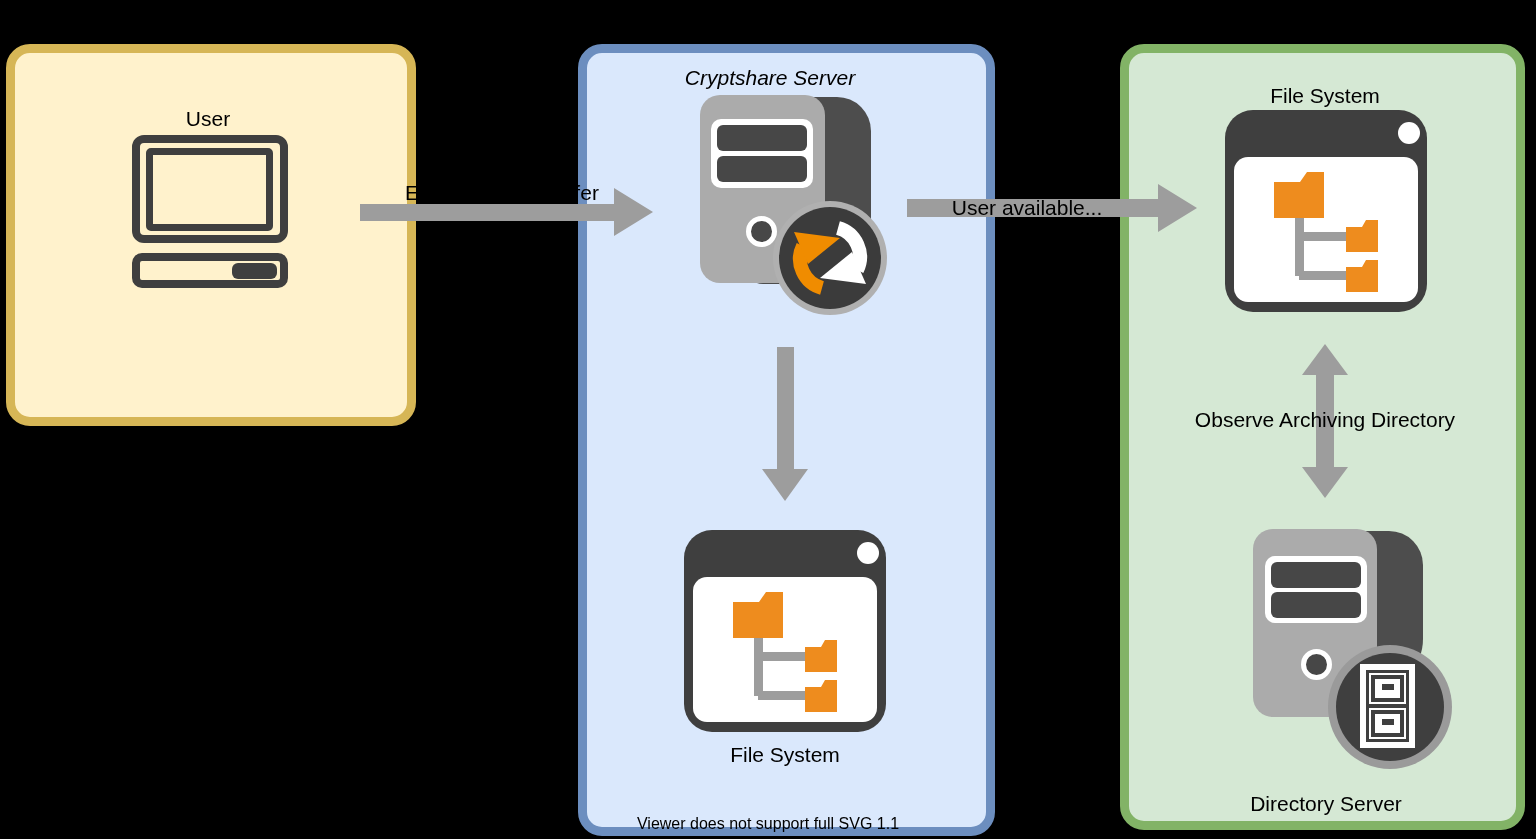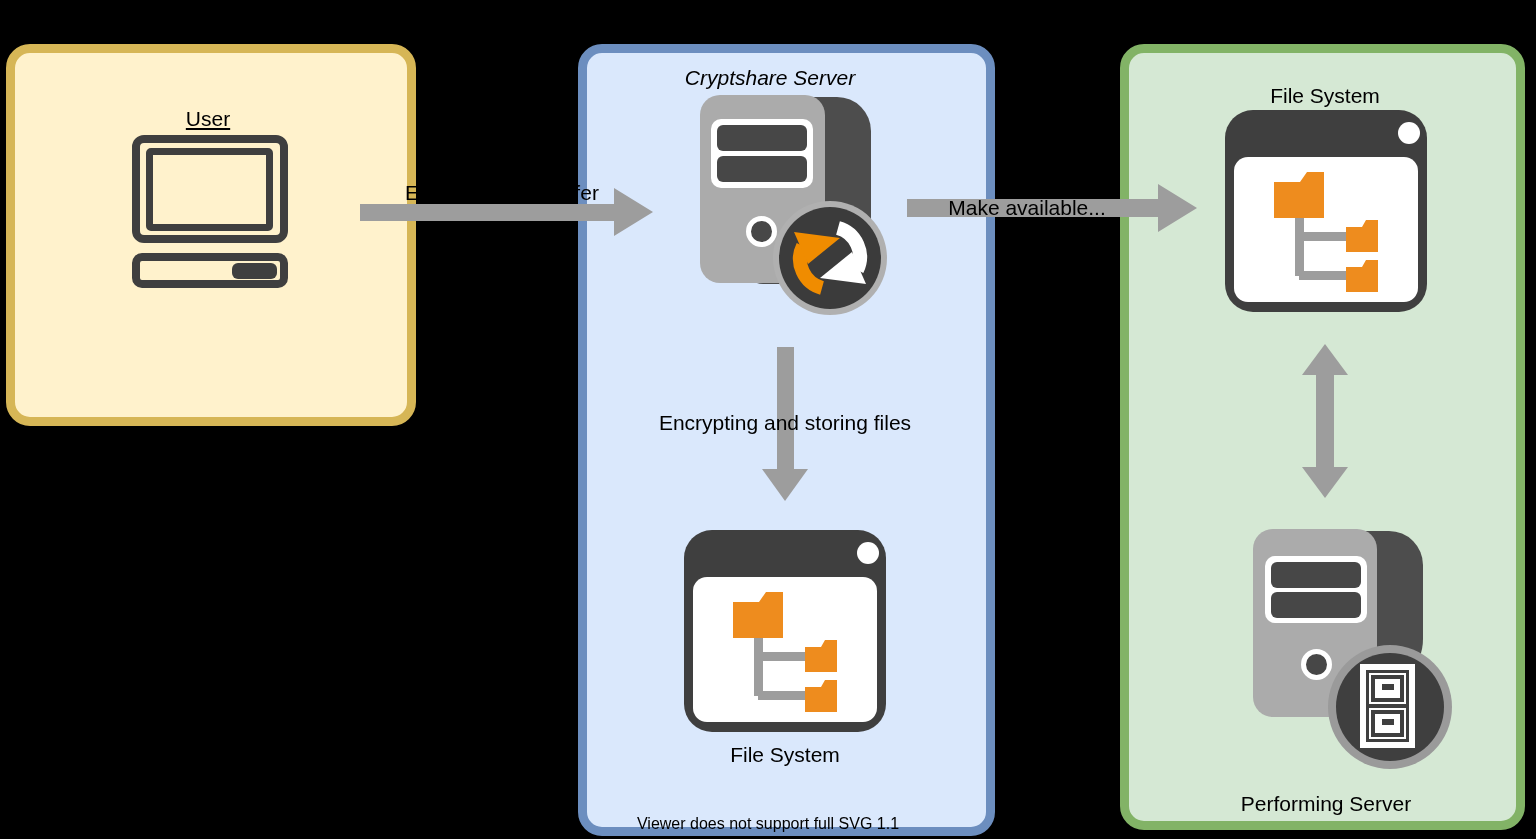--- a/index.html
+++ b/index.html
@@ -9,21 +9,21 @@
 
   
   .panel{position:absolute;border-style:solid;border-width:9px;border-radius:24px;}
   #p-user {left:6px;   top:44px;width:410px;height:382px;background:#fff2cc;border-color:#d6b656;}
   #p-crypt{left:578px; top:44px;width:417px;height:792px;background:#dae8fc;border-color:#6c8ebf;}
   #p-arch {left:1120px;top:44px;width:405px;height:786px;background:#d5e8d4;border-color:#82b366;}
 
   
   .lbl{position:absolute;transform:translateX(-50%);white-space:nowrap;
        font-size:21px;color:#000;line-height:1.15;z-index:30;}
-  #lbl-user   {left:208px; top:107px;text-decoration:underline;}
+  #lbl-user   {left:208px; top:107px;}
   #lbl-crypt  {left:770px; top:66px;font-style:italic;}
   #lbl-perform{left:502px; top:181px;}
   #lbl-make   {left:1027px;top:196px;}
   #lbl-encrypt{left:785px; top:411px;}
   #lbl-fs-mid {left:785px; top:743px;}
   #lbl-fs-right{left:1325px;top:84px;}
   #lbl-observe{left:1325px;top:408px;}
   #lbl-arch   {left:1326px;top:792px;}
   #lbl-viewer {left:768px; top:815px;font-size:16px;text-align:center;}
 
@@ -173,20 +173,20 @@
       <rect x="55" y="40" width="12" height="6" fill="#3f3f3f"></rect>
       <rect x="42" y="64" width="37" height="31" fill="#ffffff"></rect>
       <rect x="46" y="68" width="29" height="23" fill="none" stroke="#3f3f3f" stroke-width="4"></rect>
       <rect x="55" y="75" width="12" height="6" fill="#3f3f3f"></rect>
     </svg>
   </div>
 
   <div class="lbl" id="lbl-user">User</div>
   <div class="lbl" id="lbl-crypt">Cryptshare Server</div>
   <div class="lbl" id="lbl-perform">Encrypting a transfer</div>
-  <div class="lbl" id="lbl-make">Make available...</div>
-  <div class="lbl" id="lbl-encrypt">Encrypting and storing files</div>
+  <div class="lbl" id="lbl-make">User available...</div>
   <div class="lbl" id="lbl-fs-mid">File System</div>
   <div class="lbl" id="lbl-fs-right">File System</div>
-  <div class="lbl" id="lbl-arch">Performing Server</div>
+  <div class="lbl" id="lbl-observe">Observe Archiving Directory</div>
+  <div class="lbl" id="lbl-arch">Directory Server</div>
   <div class="lbl" id="lbl-viewer">Viewer does not support full SVG 1.1</div>
 
 </div>
 
 </body></html>

